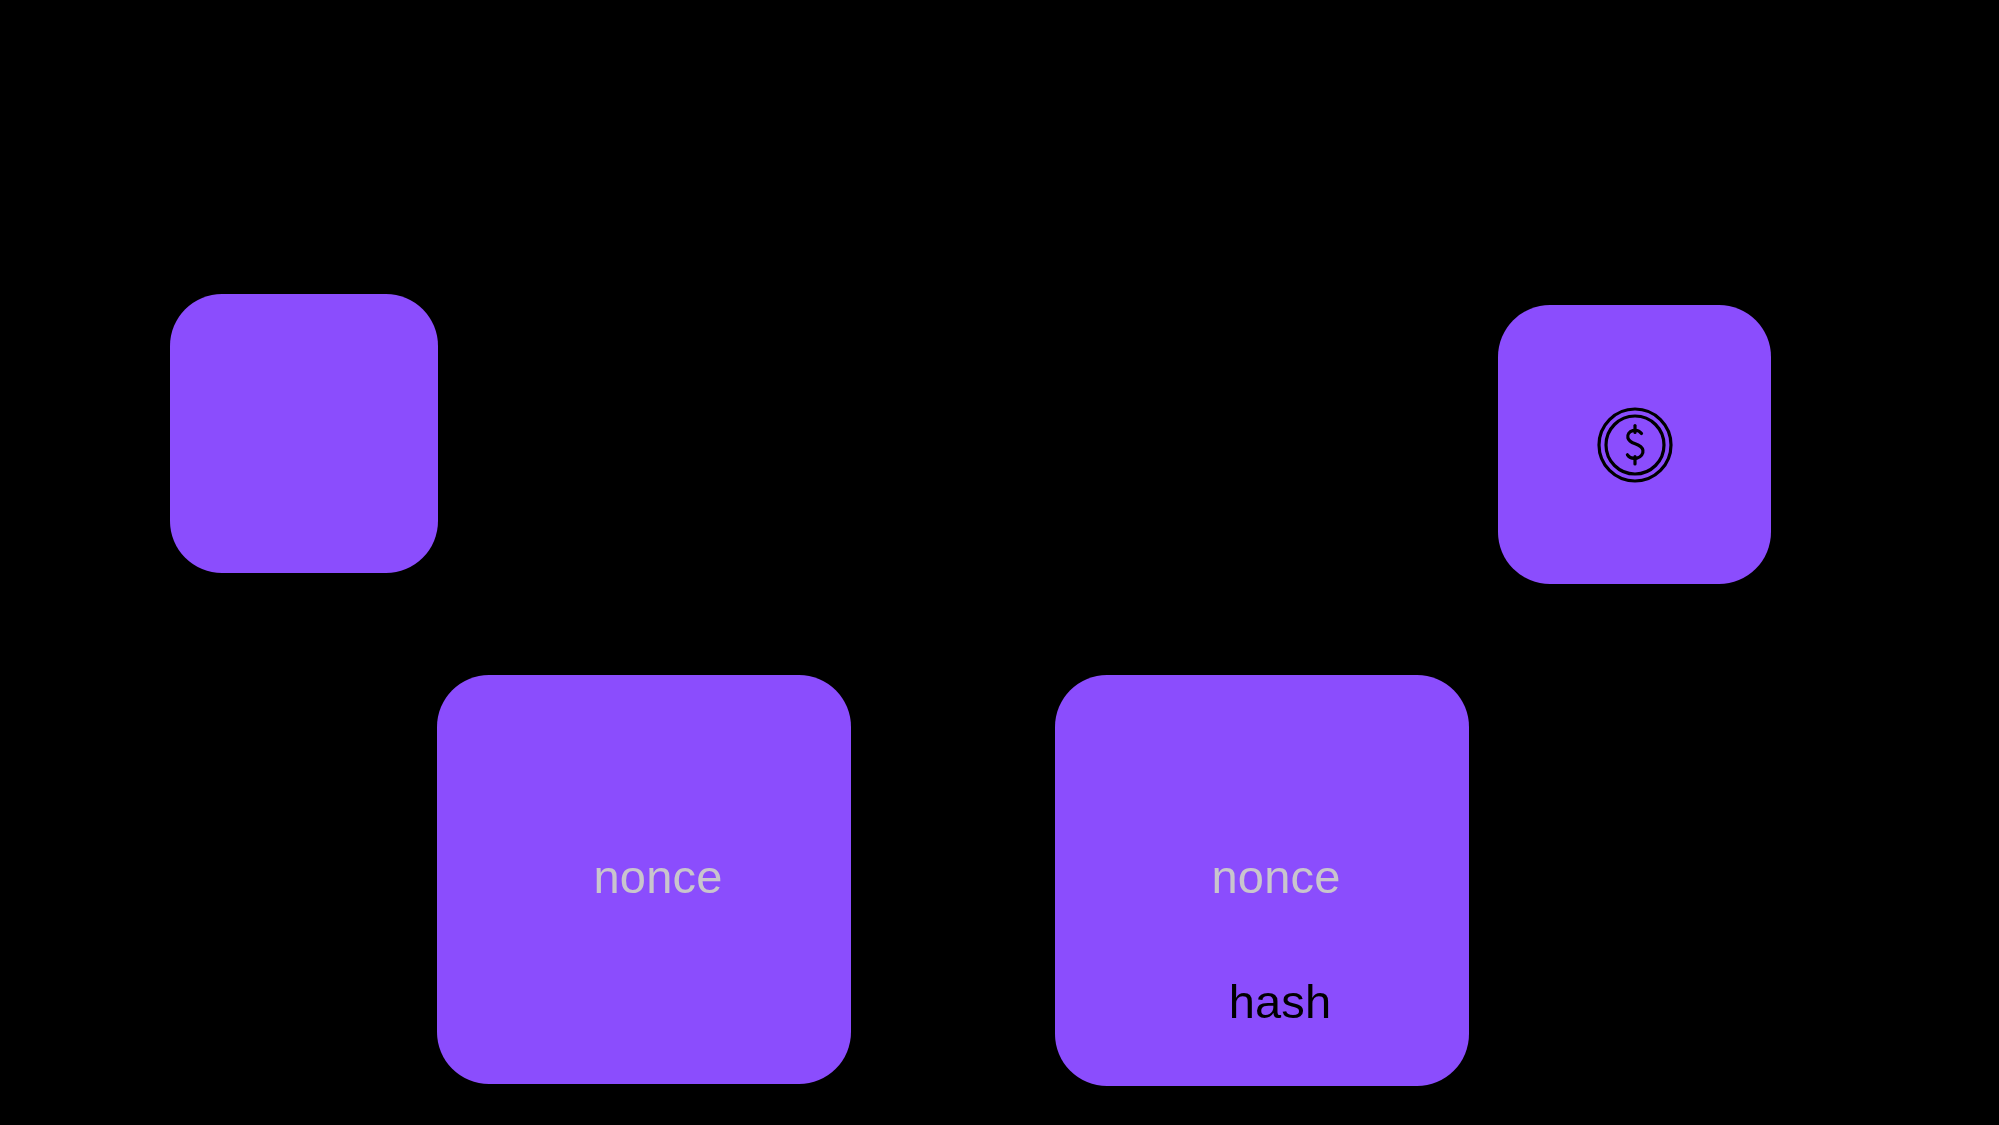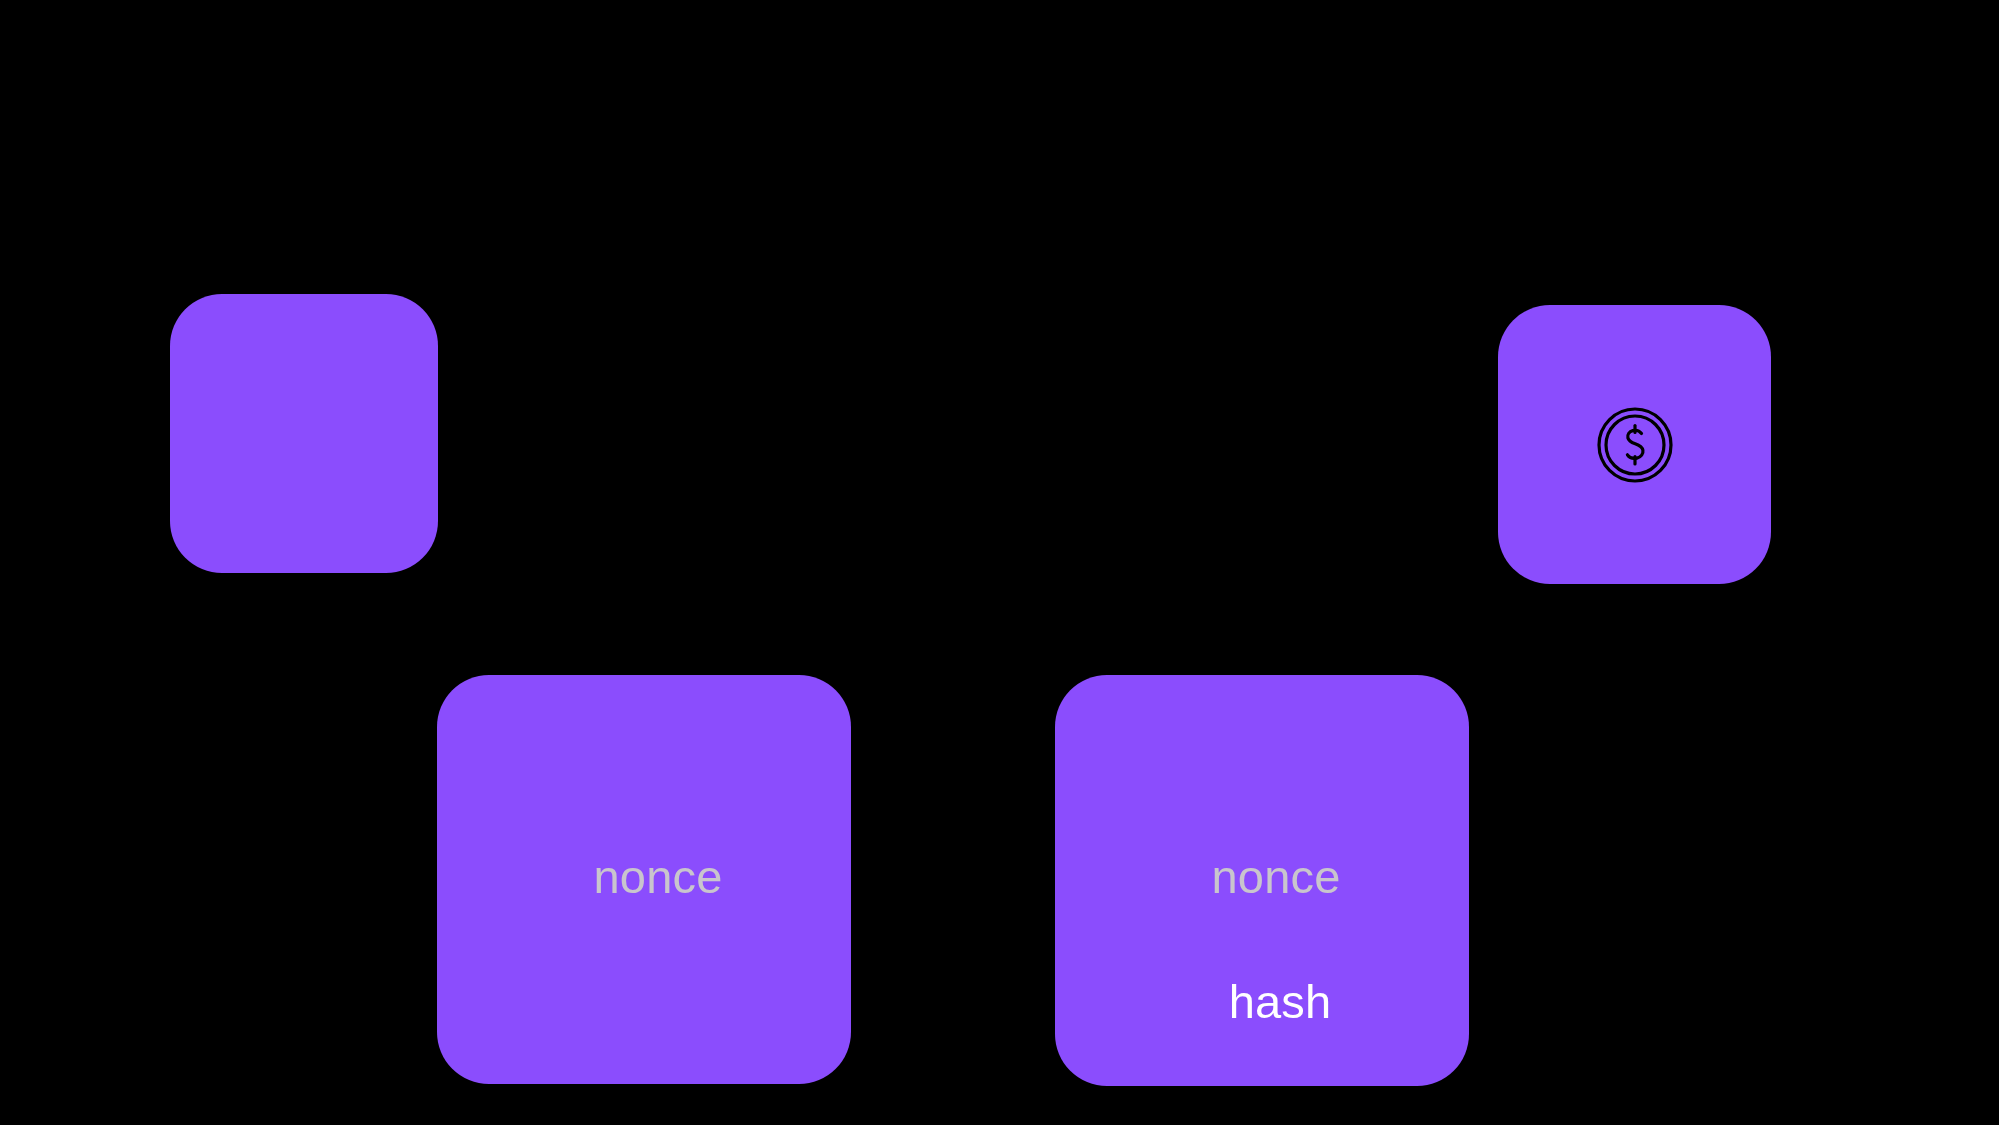--- a/index.html
+++ b/index.html
@@ -120,16 +120,16 @@
       </svg>
     </span>
   </div>
 
   <div class="card" id="card-block-nonce" style="background: rgb(139, 77, 253); border-radius: 52px;">
     <span class="field-label label-muted" style="color: rgb(201, 197, 205);">nonce</span>
   </div>
 
   <div class="card" id="card-block-nonce-hash" style="background: rgb(139, 77, 253); border-radius: 52px;">
     <span class="field-label label-muted nonce-row" style="color: rgb(201, 197, 205);">nonce</span>
-    <span class="field-label label-bright hash-row" style="color: #ffffff; margin-left: 36px;">hash</span>
+    <span class="field-label label-bright hash-row" style="color: #000000; margin-left: 36px;">hash</span>
   </div>
 
 </div>
 
 </body></html>

